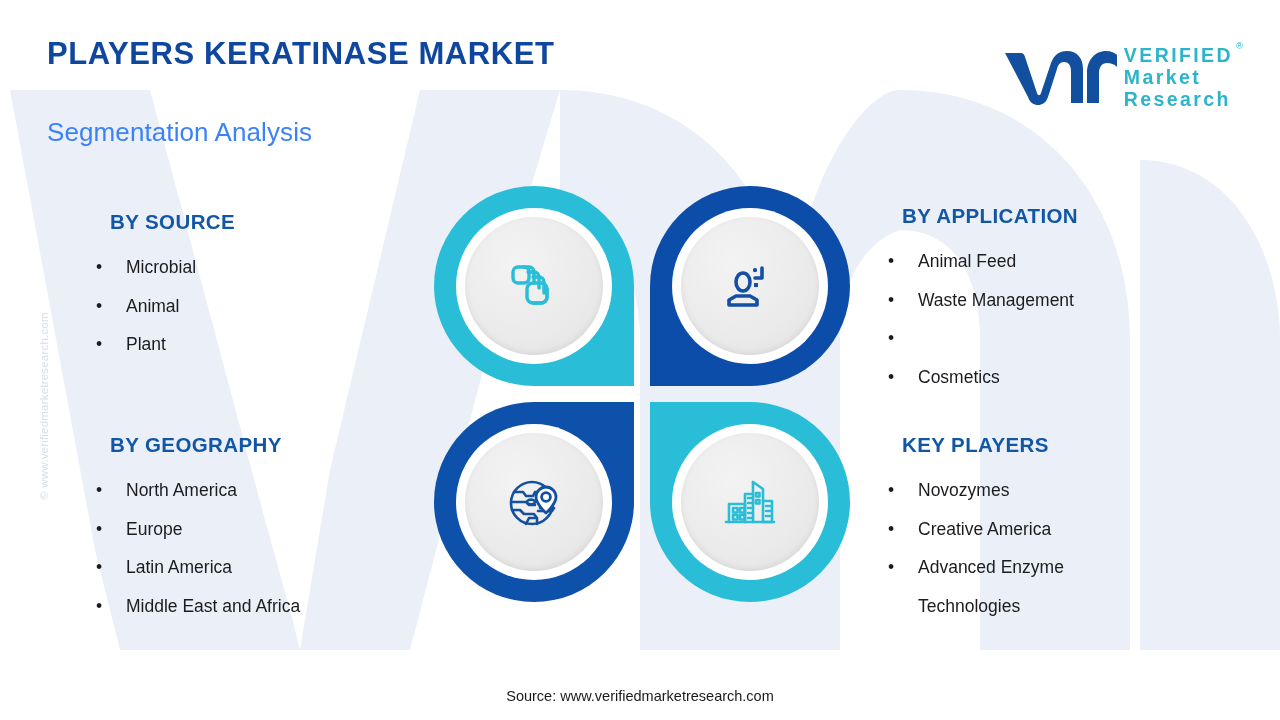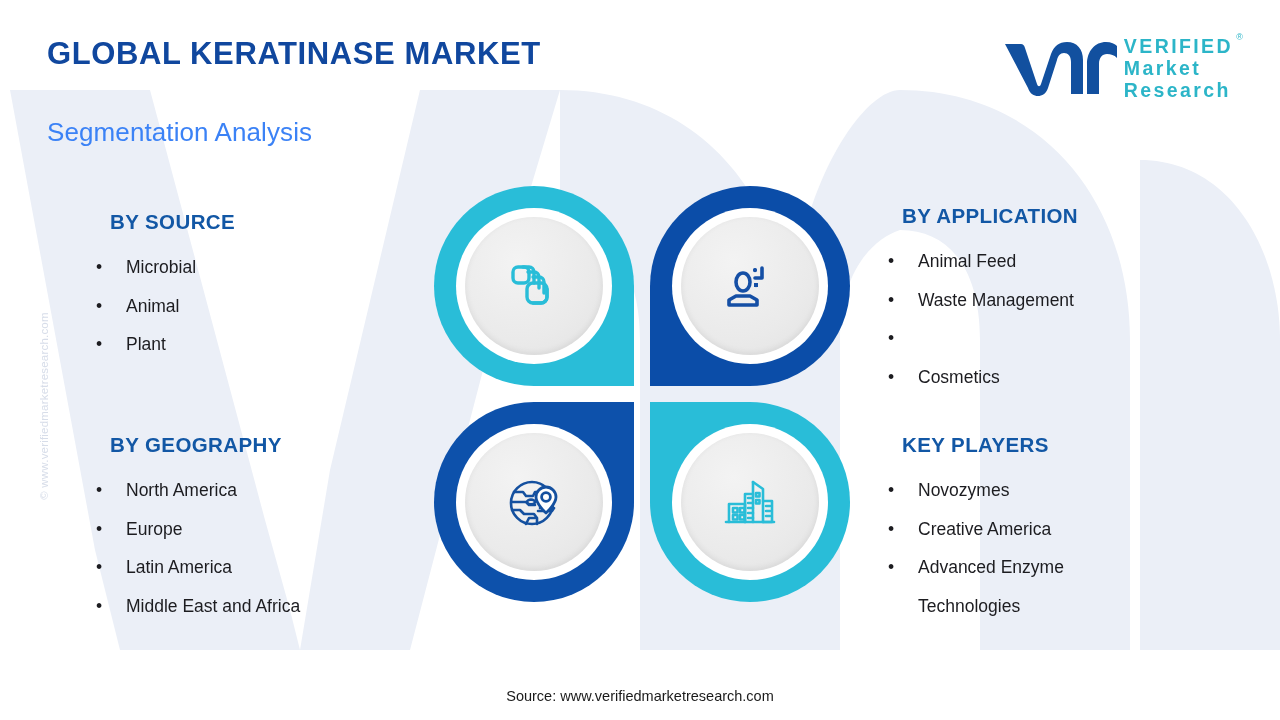--- a/index.html
+++ b/index.html
@@ -62,21 +62,21 @@
     font-weight: normal;
     color: #3b82f6;
     letter-spacing: 0.1px;
     z-index: 3;
     white-space: nowrap;
   }
 
   
   .logo {
     position: absolute;
-    right: 47px; top: 36px;
+    right: 47px; top: 45px;
     display: flex;
     align-items: center;
     gap: 7px;
     z-index: 3;
   }
   .logo-mark { width: 116px; height: 58px; display: block; }
   .logo-text {
     display: flex;
     flex-direction: column;
     justify-content: center;
@@ -203,21 +203,21 @@
       <path d="M 300 560 L 410 560 L 530 100 L 560 0 L 420 0 L 330 380 Z"></path>
       <path d="M 560 0 C 700 0 790 110 790 250 L 790 560 L 640 560 L 640 250 C 640 180 610 140 560 140 Z"></path>
       <path d="M 900 0 C 1040 0 1130 110 1130 250 L 1130 560 L 980 560 L 980 250 C 980 180 950 140 900 140 L 900 0 Z"></path>
       <path d="M 790 250 C 790 110 860 0 900 0 L 900 140 C 870 150 840 185 840 250 L 840 560 L 790 560 Z"></path>
       <path d="M 1140 70 C 1230 70 1280 160 1280 250 L 1280 560 L 1140 560 Z"></path>
     </g>
   </svg>
 
   <div class="side-watermark">© www.verifiedmarketresearch.com</div>
 
-  <div class="title">GLOBAL KERATINASE MARKET</div>
+  <div class="title">PLAYERS KERATINASE MARKET</div>
   <div class="subtitle">Segmentation Analysis</div>
 
   <div class="logo">
     <svg class="logo-mark" viewBox="0 0 116 58" aria-hidden="true">
       <path d="M4 4 L20 4 C22 4 23 5 24 8 L36 44 C37 47 39 47 40 44 L50 14 C53 6 58 2 66 2 C76 2 82 9 82 20 L82 54 L70 54 L70 22 C70 16 67 13 63 13 C59 13 57 16 56 20 L47 48 C45 54 41 56 37 56 C33 56 29 54 27 48 L4 4 Z" fill="#12509f"></path>
       <path d="M86 54 L86 24 C86 11 94 2 105 2 C110 2 114 4 116 6 L116 18 C113 15 110 14 106 14 C101 14 98 18 98 24 L98 54 Z" fill="#12509f"></path>
     </svg>
     <div class="logo-text">
       <span>VERIFIED</span>
       <span>Market</span>

